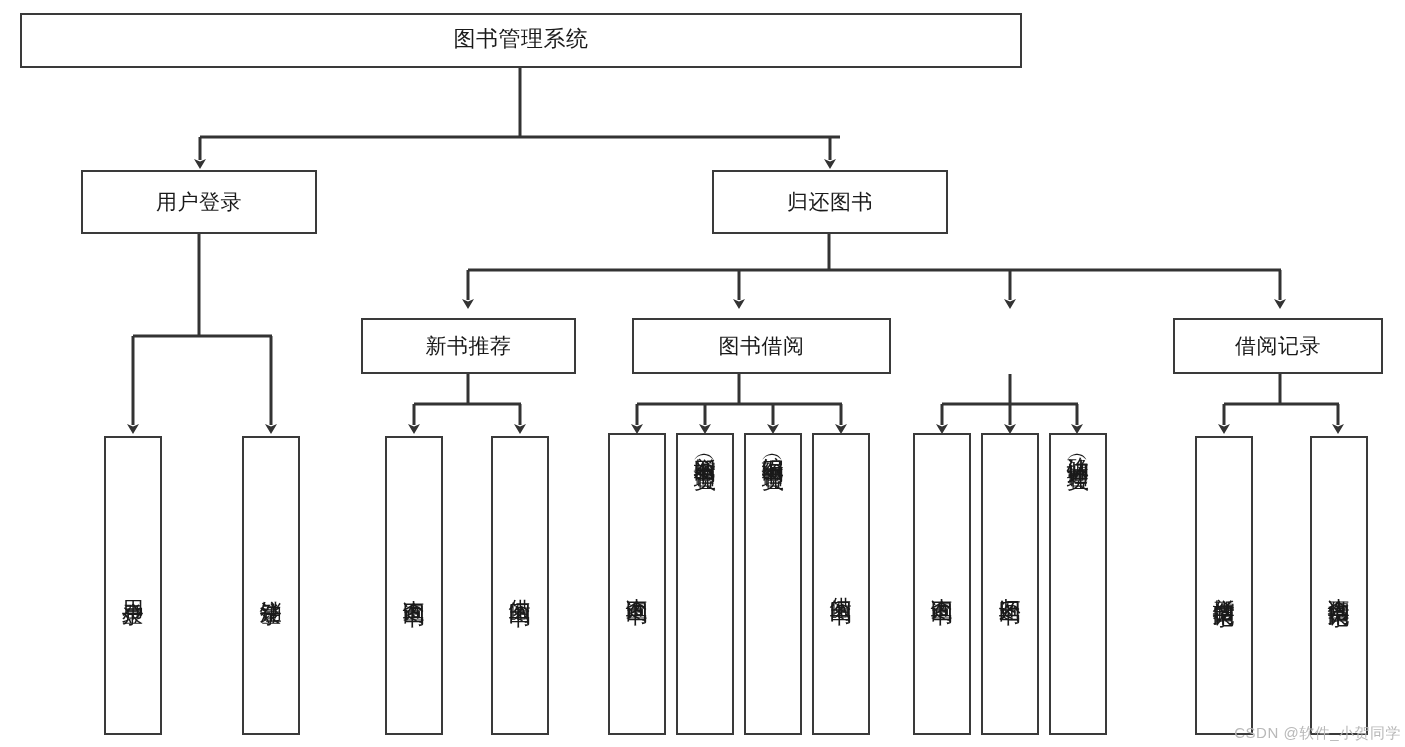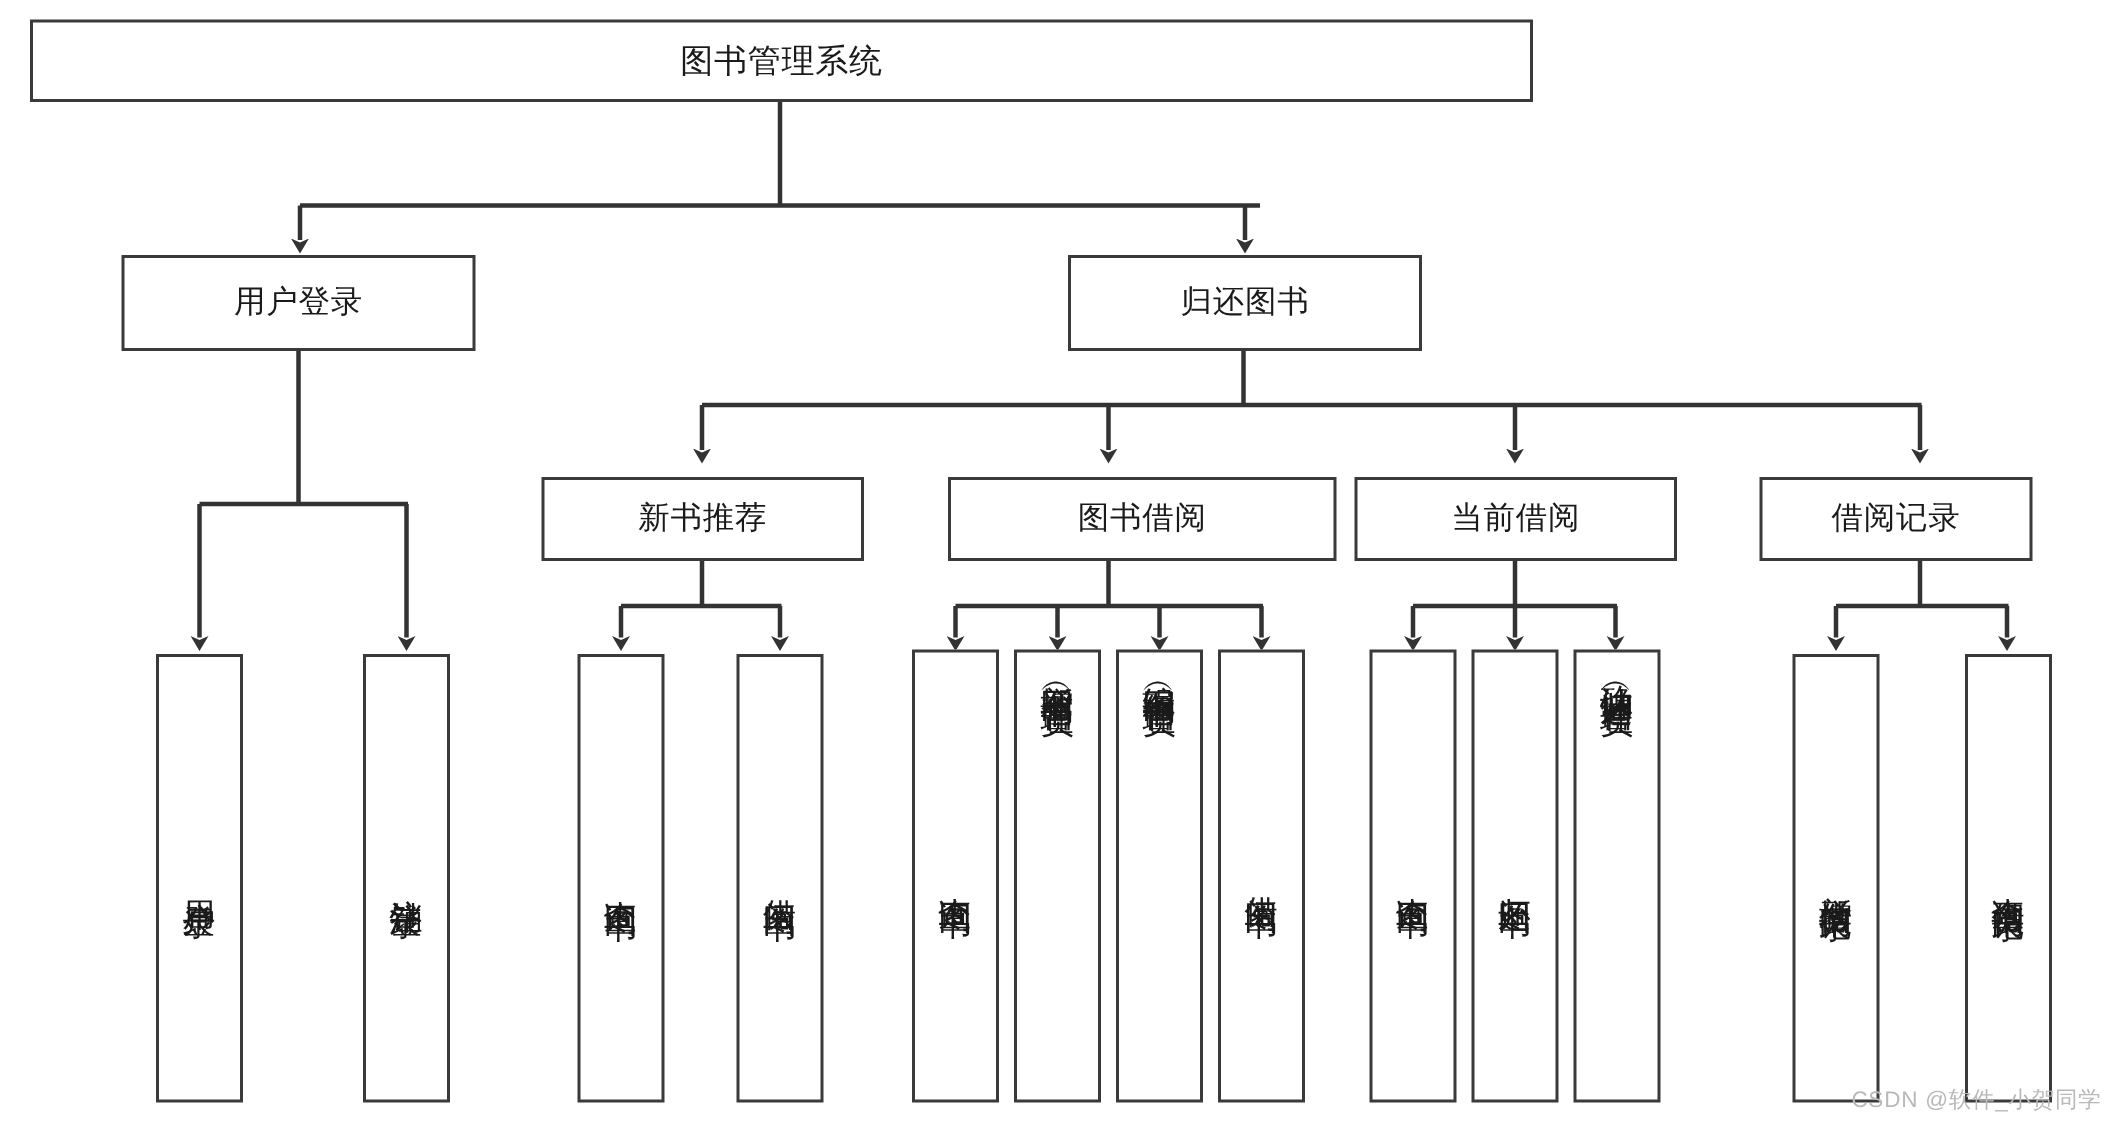--- a/index.html
+++ b/index.html
@@ -41,20 +41,21 @@
     color: #1a1a1a;
   }
   
   .h-node .label {
     font-size: 21px;
     letter-spacing: 0.5px;
     white-space: nowrap;
   }
   #node-root .label {
     font-size: 22px;
+    font-family: Liberation Mono, monospace;
   }
   
   .v-node {
     align-items: flex-start;
     padding-top: 0;
   }
   .v-node .label {
     writing-mode: vertical-rl;
     text-orientation: upright;
     font-size: 22px;
@@ -146,24 +147,21 @@
   <div class="node h-node" style="left:712px; top:170px; width:236px; height:64px;">
     <span class="label">归还图书</span>
   </div>
 
   <div class="node h-node" style="left:361px; top:318px; width:215px; height:56px;">
     <span class="label">新书推荐</span>
   </div>
   <div class="node h-node" style="left:632px; top:318px; width:259px; height:56px;">
     <span class="label">图书借阅</span>
   </div>
-  <div class="node h-node" style="left:903px; top:318px; width:215px; height:56px;">
-    <span class="label">当前借阅</span>
-  </div>
-  <div class="node h-node" style="left:1173px; top:318px; width:182px; height:56px;">
+  <div class="node h-node" style="left:1173px; top:318px; width:210px; height:56px;">
     <span class="label">借阅记录</span>
   </div>
 
   <div class="node v-node center" style="left:104px; top:436px; width:58px; height:299px;">
     <span class="label">用户登录</span>
   </div>
   <div class="node v-node center" style="left:242px; top:436px; width:58px; height:299px;">
     <span class="label">注销登录</span>
   </div>
 

